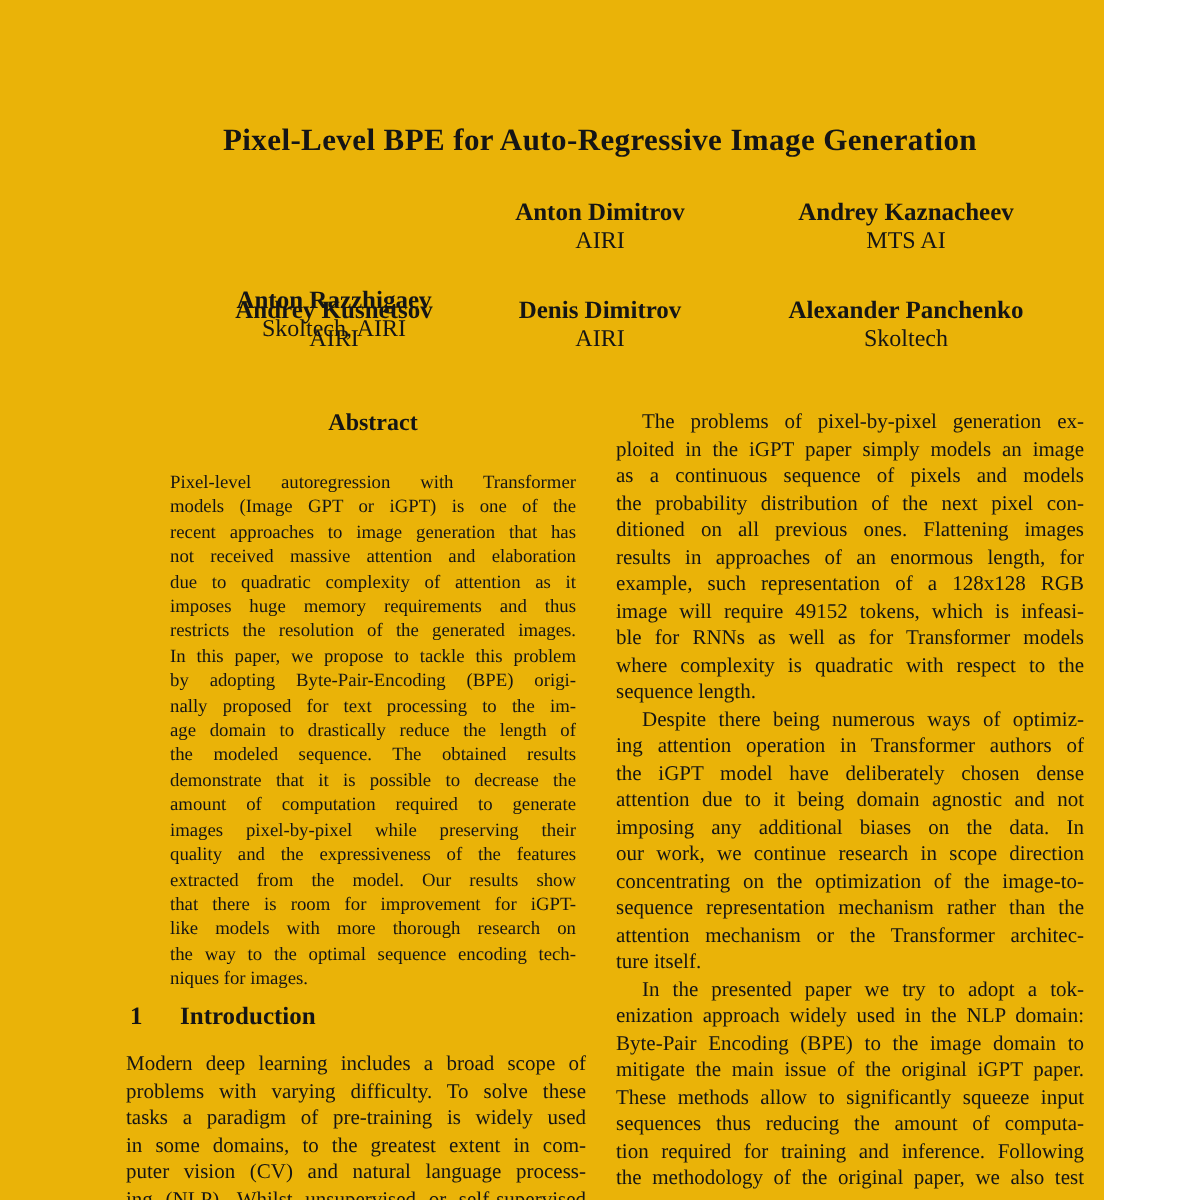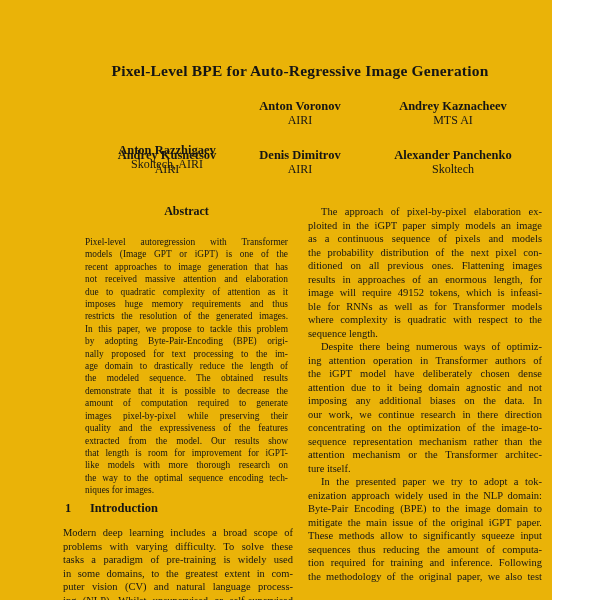--- a/index.html
+++ b/index.html
@@ -86,21 +86,21 @@
 
 <div class="page">
 
   <h1 class="paper-title">Pixel-Level BPE for Auto-Regressive Image Generation</h1>
 
   <div class="author a0">
     <div class="name">Anton Razzhigaev</div>
     <div class="affil">Skoltech, AIRI</div>
   </div>
   <div class="author a1">
-    <div class="name">Anton Voronov</div>
+    <div class="name">Anton Dimitrov</div>
     <div class="affil">AIRI</div>
   </div>
   <div class="author a2">
     <div class="name">Andrey Kaznacheev</div>
     <div class="affil">MTS AI</div>
   </div>
   <div class="author a3">
     <div class="name">Andrey Kusnetsov</div>
     <div class="affil">AIRI</div>
   </div>
@@ -126,59 +126,60 @@
       <div class="tline just">In this paper, we propose to tackle this problem</div>
       <div class="tline just">by adopting Byte-Pair-Encoding (BPE) origi-</div>
       <div class="tline just">nally proposed for text processing to the im-</div>
       <div class="tline just">age domain to drastically reduce the length of</div>
       <div class="tline just">the modeled sequence. The obtained results</div>
       <div class="tline just">demonstrate that it is possible to decrease the</div>
       <div class="tline just">amount of computation required to generate</div>
       <div class="tline just">images pixel-by-pixel while preserving their</div>
       <div class="tline just">quality and the expressiveness of the features</div>
       <div class="tline just">extracted from the model. Our results show</div>
-      <div class="tline just">that length is room for improvement for iGPT-</div>
+      <div class="tline just">that there is room for improvement for iGPT-</div>
       <div class="tline just">like models with more thorough research on</div>
       <div class="tline just">the way to the optimal sequence encoding tech-</div>
       <div class="tline">niques for images.</div>
     </div>
 
   <div class="section-heading">
     <span class="sec-num">1</span><span>Introduction</span>
   </div>
 
   <div class="intro-body">
       <div class="tline just">Modern deep learning includes a broad scope of</div>
       <div class="tline just">problems with varying difficulty. To solve these</div>
       <div class="tline just">tasks a paradigm of pre-training is widely used</div>
       <div class="tline just">in some domains, to the greatest extent in com-</div>
       <div class="tline just">puter vision (CV) and natural language process-</div>
       <div class="tline just">ing (NLP). Whilst unsupervised or self-supervised</div>
     </div>
 
   <div class="right-col">
     <div class="para">
-        <div class="tline just">The approach of pixel-by-pixel elaboration ex-</div>
+        <div class="tline just">The problems of pixel-by-pixel generation ex-</div>
         <div class="tline just">ploited in the iGPT paper simply models an image</div>
         <div class="tline just">as a continuous sequence of pixels and models</div>
         <div class="tline just">the probability distribution of the next pixel con-</div>
         <div class="tline just">ditioned on all previous ones. Flattening images</div>
         <div class="tline just">results in approaches of an enormous length, for</div>
+        <div class="tline just">example, such representation of a 128x128 RGB</div>
         <div class="tline just">image will require 49152 tokens, which is infeasi-</div>
         <div class="tline just">ble for RNNs as well as for Transformer models</div>
         <div class="tline just">where complexity is quadratic with respect to the</div>
         <div class="tline">sequence length.</div>
       </div>
     <div class="para">
         <div class="tline just">Despite there being numerous ways of optimiz-</div>
         <div class="tline just">ing attention operation in Transformer authors of</div>
         <div class="tline just">the iGPT model have deliberately chosen dense</div>
         <div class="tline just">attention due to it being domain agnostic and not</div>
         <div class="tline just">imposing any additional biases on the data. In</div>
-        <div class="tline just">our work, we continue research in there direction</div>
+        <div class="tline just">our work, we continue research in scope direction</div>
         <div class="tline just">concentrating on the optimization of the image-to-</div>
         <div class="tline just">sequence representation mechanism rather than the</div>
         <div class="tline just">attention mechanism or the Transformer architec-</div>
         <div class="tline">ture itself.</div>
       </div>
     <div class="para">
         <div class="tline just">In the presented paper we try to adopt a tok-</div>
         <div class="tline just">enization approach widely used in the NLP domain:</div>
         <div class="tline just">Byte-Pair Encoding (BPE) to the image domain to</div>
         <div class="tline just">mitigate the main issue of the original iGPT paper.</div>

